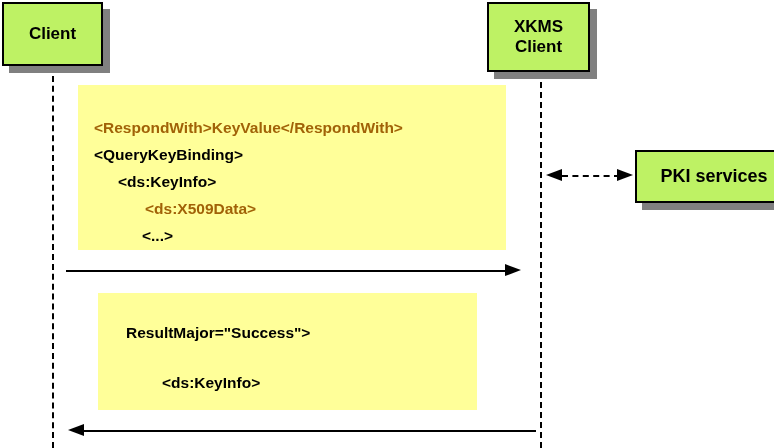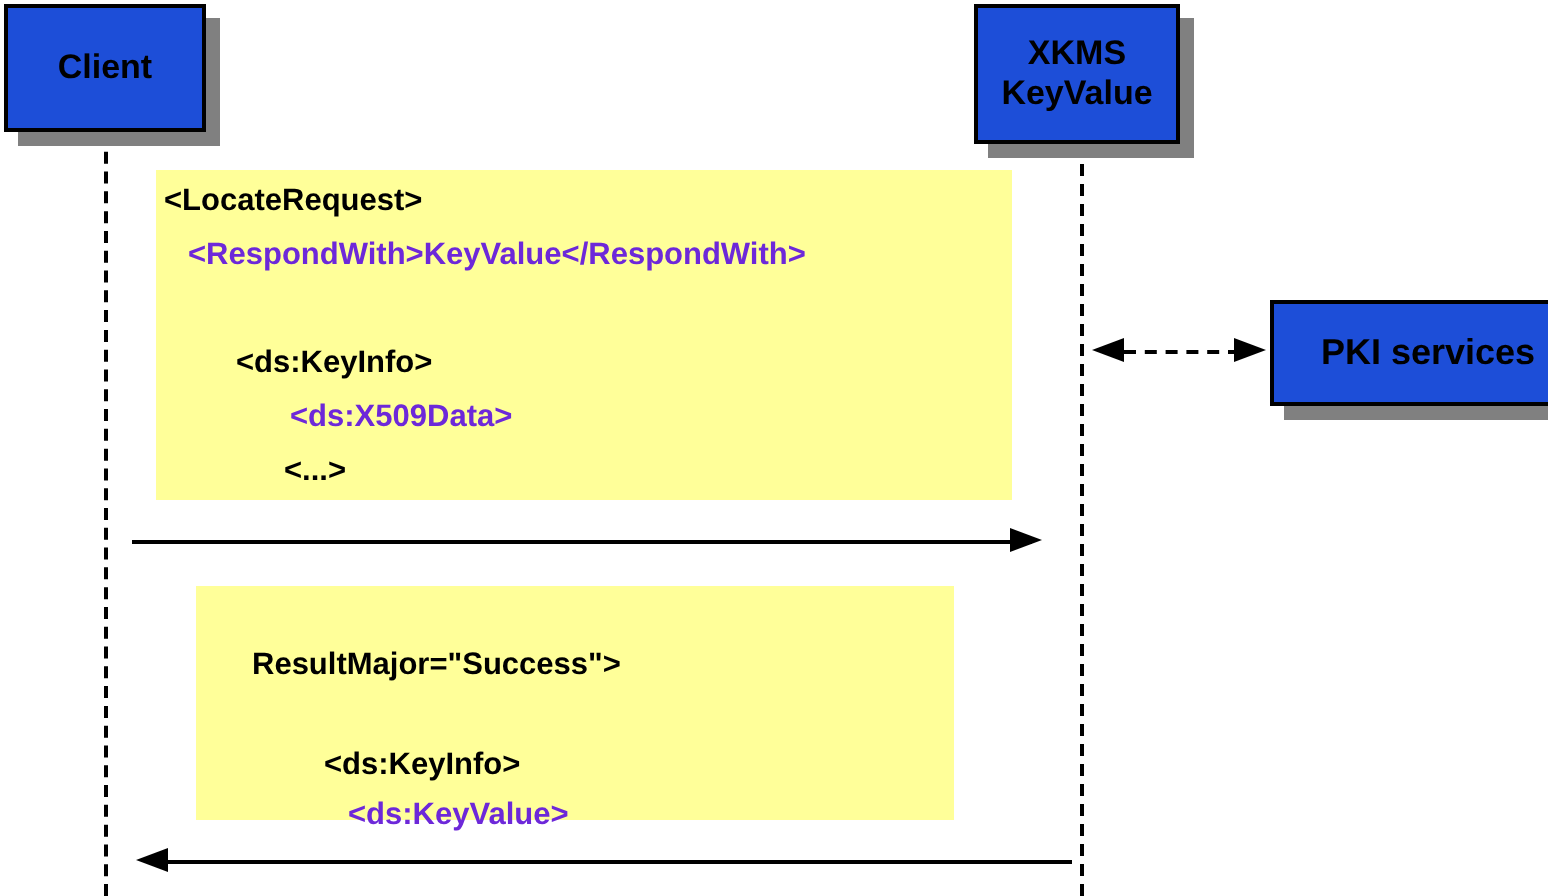--- a/index.html
+++ b/index.html
@@ -13,21 +13,21 @@
     width: 774px;
     height: 448px;
     background: #ffffff;
     overflow: hidden;
     font-family: "Liberation Sans", sans-serif;
   }
 
   
   .node {
     position: absolute;
-    background: #1d4ed8;
+    background: #bef264;
     border: 2px solid #000000;
     box-sizing: border-box;
     display: flex;
     align-items: center;
     justify-content: center;
     text-align: center;
     font-weight: bold;
     color: #000000;
     z-index: 5;
   }
@@ -72,21 +72,21 @@
   #note-result  { left: 98px; top: 293px; width: 379px; height: 117px; }
 
   .note-line {
     font-size: 15.5px;
     font-weight: bold;
     color: #000000;
     white-space: pre;
     line-height: 1;
     position: absolute;
   }
-  .note-line.red { color: #6d28d9; }
+  .note-line.red { color: #a16207; }
 
   
   .msg-line {
     position: absolute;
     height: 0;
     border-top: 2px solid #000000;
     z-index: 6;
   }
   .arrowhead {
     position: absolute;
@@ -134,40 +134,39 @@
   <div class="lifeline" id="lifeline-xkms"></div>
 
   <div class="node-shadow" id="shadow-client"></div>
   <div class="node" id="node-client">
     <span class="node-label">Client</span>
   </div>
 
   <div class="node-shadow" id="shadow-xkms"></div>
   <div class="node" id="node-xkms">
     <span class="node-label">XKMS
-KeyValue</span>
+Client</span>
   </div>
 
   <div class="node-shadow" id="shadow-pki"></div>
   <div class="node" id="node-pki">
     <span class="node-label">PKI services</span>
   </div>
 
   <div class="note" id="note-request">
-      <div class="note-line" style="left: 4px; top: 8px;">&lt;LocateRequest&gt;</div>
       <div class="note-line red" style="left: 16px; top: 35px;">&lt;RespondWith&gt;KeyValue&lt;/RespondWith&gt;</div>
+      <div class="note-line" style="left: 16px; top: 62px;">&lt;QueryKeyBinding&gt;</div>
       <div class="note-line" style="left: 40px; top: 89px;">&lt;ds:KeyInfo&gt;</div>
       <div class="note-line red" style="left: 40px; top: 116px; margin-left: 27px;">&lt;ds:X509Data&gt;</div>
       <div class="note-line" style="left: 64px; top: 143px;">&lt;...&gt;</div>
     </div>
 
   <div class="note" id="note-result">
       <div class="note-line" style="left: 28px; top: 32px;">ResultMajor="Success"&gt;</div>
       <div class="note-line" style="left: 64px; top: 82px;">&lt;ds:KeyInfo&gt;</div>
-      <div class="note-line red" style="left: 76px; top: 107px;">&lt;ds:KeyValue&gt;</div>
     </div>
 
   <div class="msg-line" id="msg-request-line"></div>
   <div class="arrowhead right" id="msg-request-head"></div>
 
   <div class="msg-line" id="msg-result-line"></div>
   <div class="arrowhead left" id="msg-result-head"></div>
 
   <div id="pki-connector"></div>
   <div class="arrowhead left" id="pki-head-left"></div>

